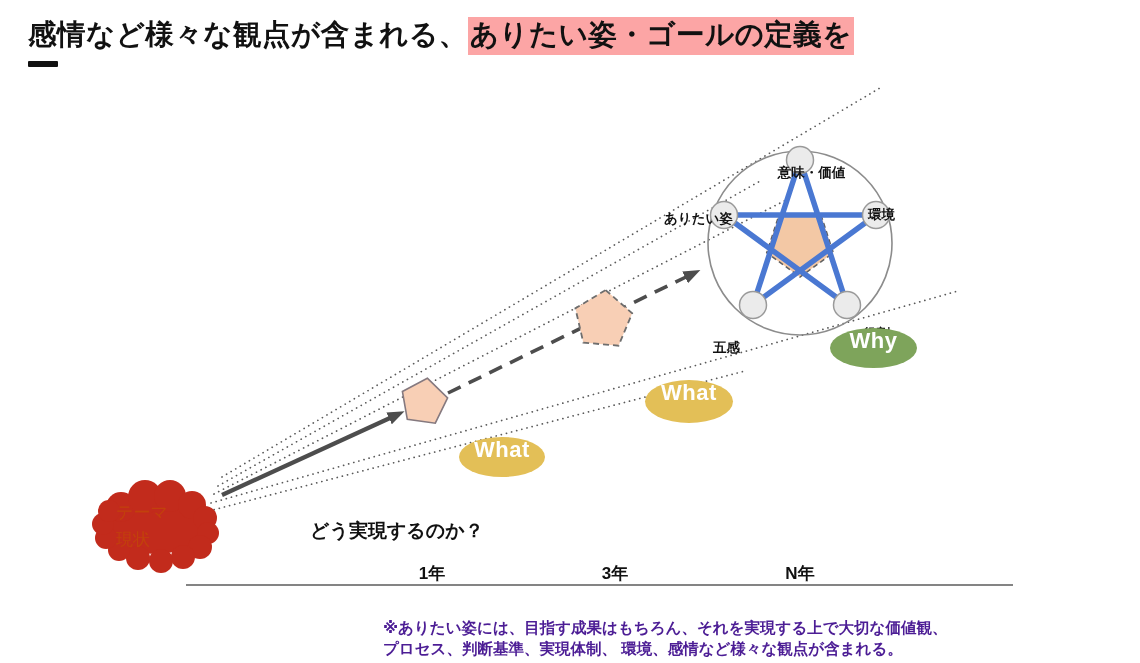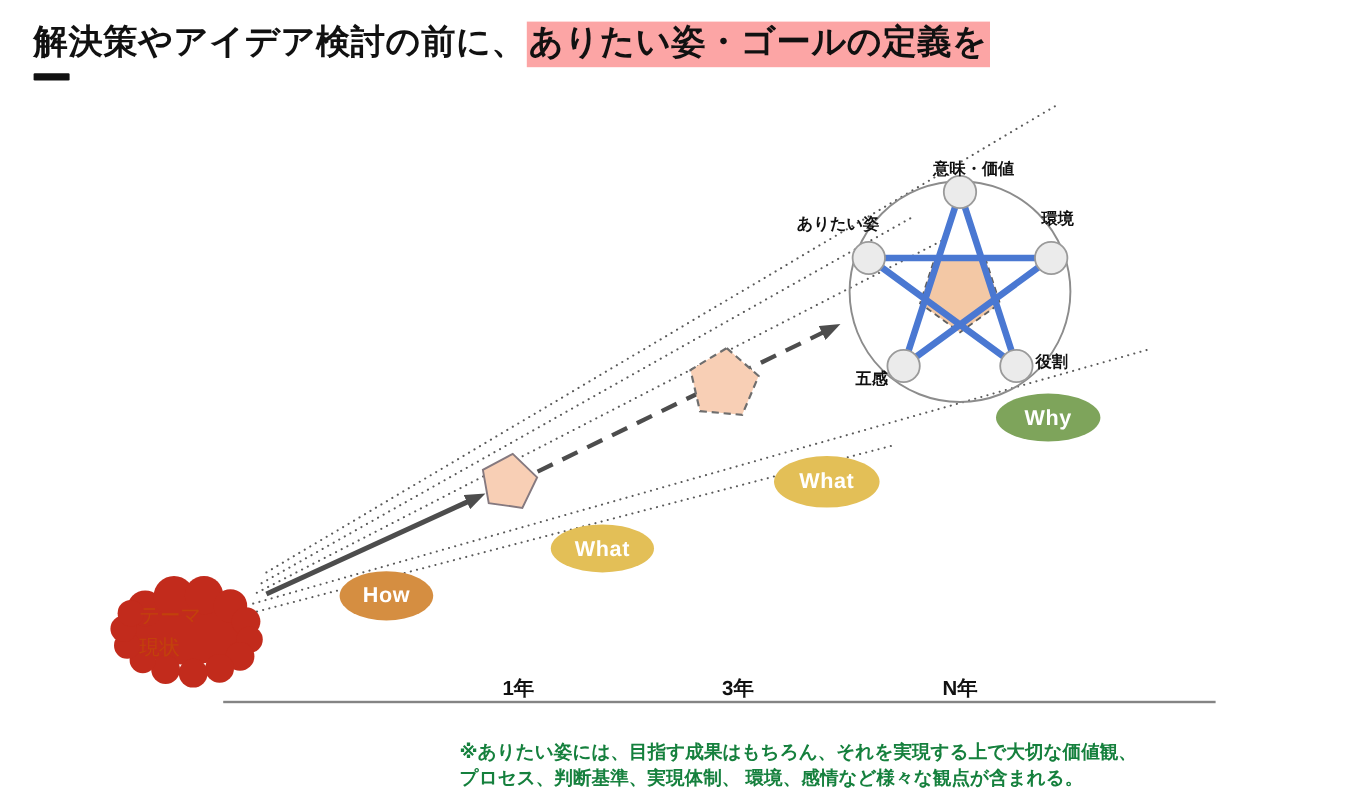--- a/index.html
+++ b/index.html
@@ -8,49 +8,49 @@
     font-family:"Liberation Sans","DejaVu Sans",sans-serif;color:#111;
   }
   .abs{position:absolute;}
   
   .title{left:28px;top:16px;font-size:28.5px;font-weight:bold;letter-spacing:.5px;white-space:nowrap;}
   .title .hl{background:#fca5a5;padding:1px 2px 5px 2px;}
   .title-dash{left:28px;top:61px;width:30px;height:6px;background:#111;border-radius:1px;}
   
   svg.layer{position:absolute;left:0;top:0;}
   
-  .circ-label{font-size:13.5px;font-weight:bold;white-space:nowrap;text-align:center;}
+  .circ-label{font-size:13.5px;font-weight:bold;white-space:nowrap;text-align:center;margin-top:32px;}
   
-  .badge{border-radius:50%;display:flex;align-items:center;justify-content:center;
-         color:#fff;font-weight:bold;font-size:18px;letter-spacing:.5px;}
+  .badge{border-radius:50%;display:flex;justify-content:center;
+         color:#fff;font-weight:bold;font-size:22px;letter-spacing:.5px;}
   .badge-how{left:283px;top:476px;width:78px;height:41px;background:#D58E41;}
   .badge-what-near{left:459px;top:437px;width:86px;height:40px;background:#E3BF57;}
   .badge-what-far{left:645px;top:380px;width:88px;height:43px;background:#E3BF57;}
   .badge-why{left:830px;top:328px;width:87px;height:40px;background:#7EA45B;}
   
   .question{font-size:19px;font-weight:bold;white-space:nowrap;}
   .q-how{left:310px;top:518px;}
   .q-what{left:583px;top:449px;}
   .q-why{left:878px;top:387px;}
   
   .cloud-text{left:116px;top:499px;color:#c2410c;font-size:17px;line-height:27px;font-weight:500;white-space:nowrap;}
   
   .timeline-line{left:186px;top:584px;width:827px;height:0;border-top:2px solid #848484;}
   .tick{top:562px;width:64px;text-align:center;font-size:17px;font-weight:bold;white-space:nowrap;}
   .tick-1{left:400px;} .tick-3{left:583px;} .tick-n{left:768px;}
   
-  .footnote{left:383px;top:618px;font-size:15.5px;font-weight:bold;line-height:20.5px;white-space:nowrap;color:#15803d;}
+  .footnote{left:383px;top:618px;font-size:15.5px;font-weight:bold;line-height:20.5px;white-space:nowrap;color:#4c1d95;}
 </style>
 </head>
 <body>
 
 <div class="slide">
 
   <div class="abs title">
-    <span>解決策やアイデア検討の前に、</span><span class="hl">ありたい姿・ゴールの定義を</span>
+    <span>感情など様々な観点が含まれる、</span><span class="hl">ありたい姿・ゴールの定義を</span>
   </div>
   <div class="abs title-dash"></div>
 
   <svg class="layer" width="1140" height="663" viewBox="0 0 1140 663">
     <defs>
       <marker id="ah" markerUnits="userSpaceOnUse" markerWidth="18" markerHeight="13" refX="1" refY="6.5" orient="auto">
         <path d="M0,0 L17,6.5 L0,13 Z" fill="#4D4D4D"></path>
       </marker>
     </defs>
 
@@ -106,33 +106,31 @@
     <div>テーマ</div>
     <div>現状</div>
   </div>
 
   <div class="abs circ-label" style="left:764px;top:132px;width:95px;">意味・価値</div>
   <div class="abs circ-label" style="left:868px;top:174px;">環境</div>
   <div class="abs circ-label" style="left:664px;top:178px;">ありたい姿</div>
   <div class="abs circ-label" style="left:713px;top:307px;">五感</div>
   <div class="abs circ-label" style="left:863px;top:293px;">役割</div>
 
-  <div class="abs badge badge-how">
-    <span>How</span>
-  </div>
   <div class="abs badge badge-what-near">
     <span>What</span>
   </div>
   <div class="abs badge badge-what-far">
     <span>What</span>
   </div>
   <div class="abs badge badge-why">
     <span>Why</span>
   </div>
 
+  <div class="abs question q-how">どう実現するのか？</div>
 
   <div class="abs timeline-line"></div>
   <div class="abs tick tick-1">1年</div>
   <div class="abs tick tick-3">3年</div>
   <div class="abs tick tick-n">N年</div>
 
   <div class="abs footnote">
     <div>※ありたい姿には、目指す成果はもちろん、それを実現する上で大切な価値観、</div>
     <div>プロセス、判断基準、実現体制、 環境、感情など様々な観点が含まれる。</div>
   </div>

